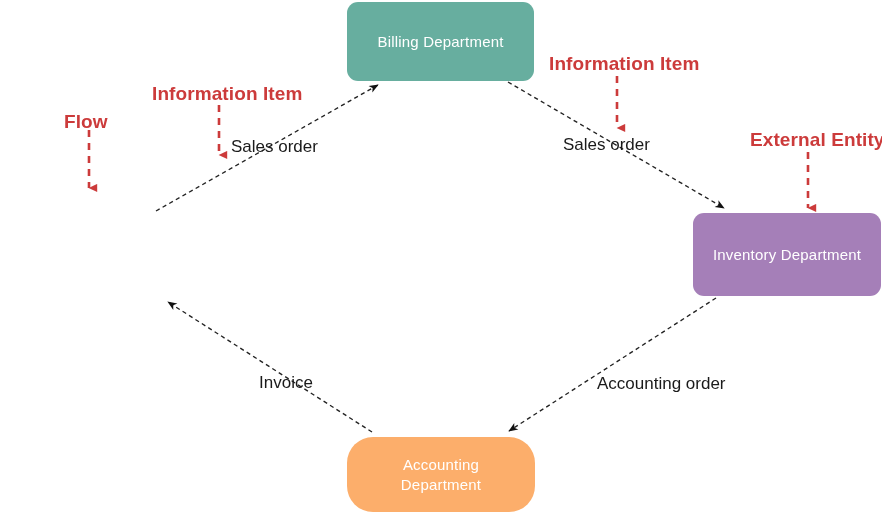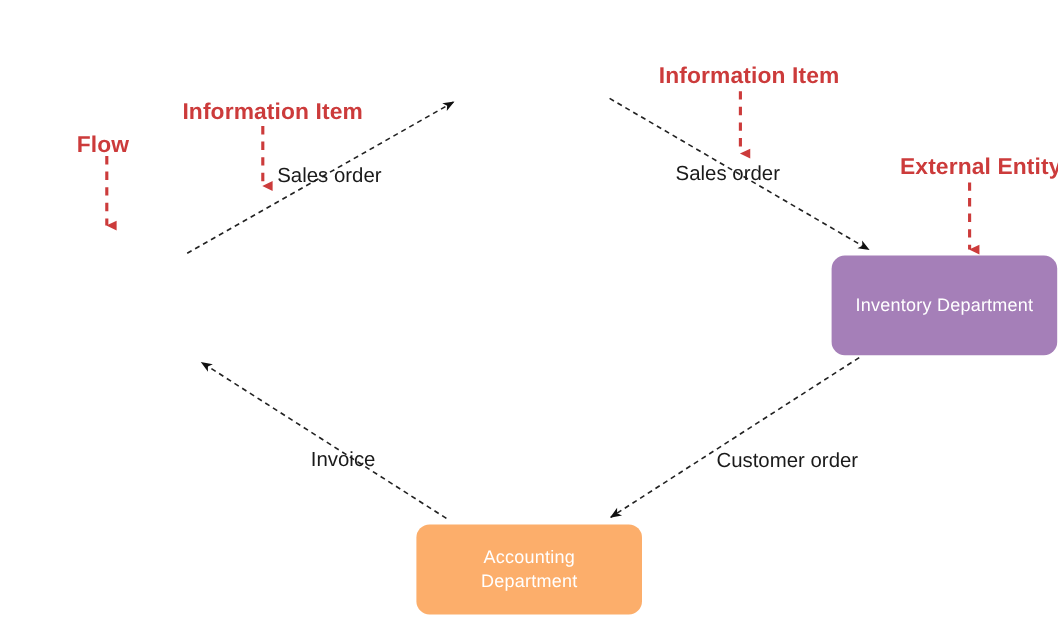--- a/index.html
+++ b/index.html
@@ -139,35 +139,38 @@
     </g>
     <g>
       <line x1="617" y1="76" x2="617" y2="128" stroke="#cc3b3b" stroke-width="2.6" stroke-dasharray="7,6" marker-end="url(#arrowRed)"></line>
     </g>
     <g>
       <line x1="808" y1="152" x2="808" y2="208" stroke="#cc3b3b" stroke-width="2.6" stroke-dasharray="7,6" marker-end="url(#arrowRed)"></line>
     </g>
   </svg>
 
 
+  <div class="node rounded" id="node-billing" style="background:#67ae9f;">
+    <span class="node-label">Billing Department</span>
+  </div>
 
   <div class="node rounded" id="node-inventory" style="background:#a57fb8;">
     <span class="node-label">Inventory Department</span>
   </div>
 
-  <div class="node rounded" id="node-accounting" style="background:#fcae6b;">
+  <div class="node rounded" id="node-accounting" style="background:#fcae6b;border-radius:26px;">
     <span class="node-label">Accounting
 Department</span>
   </div>
 
   <div class="edge-label" style="left:231px; top:137px;">Sales order</div>
 
   <div class="edge-label" style="left:563px; top:135px;">Sales order</div>
 
-  <div class="edge-label" style="left:597px; top:374px;">Customer order</div>
+  <div class="edge-label" style="left:597px; top:374px;">Accounting order</div>
 
   <div class="edge-label" style="left:231px; top:373px;margin-left:28px;">Invoice</div>
 
   <div class="annot">
     <span class="annot-text" style="left:64px; top:111px;">Flow</span>
   </div>
 
   <div class="annot">
     <span class="annot-text" style="left:152px; top:83px;">Information Item</span>
   </div>

